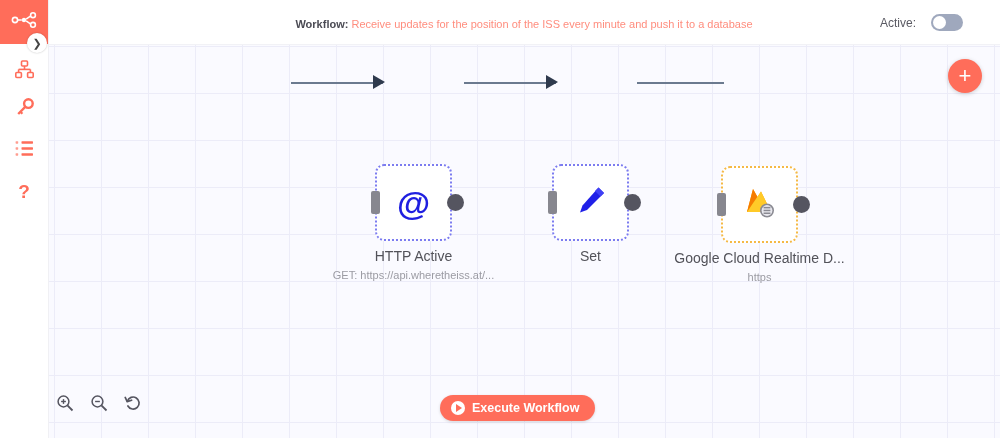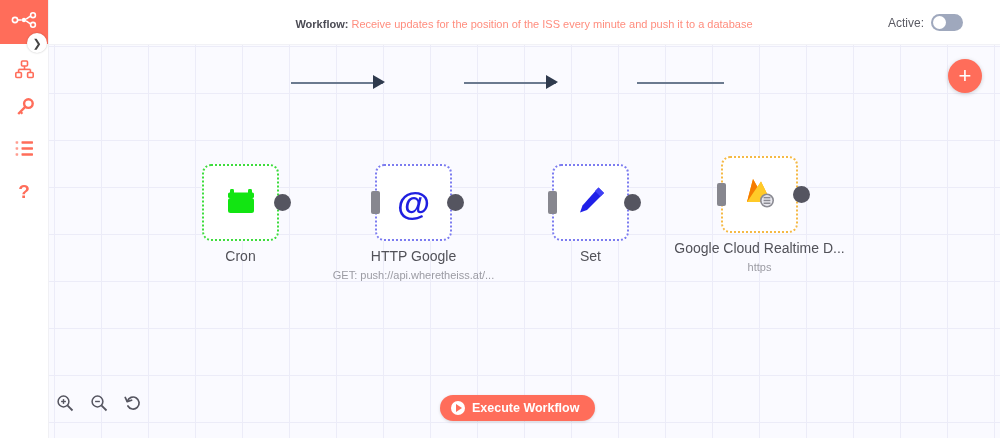--- a/index.html
+++ b/index.html
@@ -42,21 +42,21 @@
     border-bottom:1px solid #f2f2f6;
   }
   #workflow-title{
     position:absolute;left:50%;top:18px;transform:translateX(-50%);
     white-space:nowrap;font-size:11px;
   }
   #workflow-title .wf-label{color:#4b4b54;font-weight:600;}
   #workflow-title .wf-name{color:#ff8d7e;font-weight:400;}
   #active-block{
     position:absolute;right:37px;top:14px;
-    display:flex;align-items:center;gap:7px;
+    display:flex;align-items:center;gap:15px;
   }
   #active-label{font-size:12px;color:#5a5a63;}
   #active-toggle{
     width:32px;height:17px;border-radius:9px;background:#9fa8bd;
     position:relative;
   }
   #active-toggle .knob{
     position:absolute;left:2px;top:2px;width:13px;height:13px;
     border-radius:50%;background:#ffffff;
   }
@@ -107,21 +107,21 @@
   }
   .arrow{
     position:absolute;top:31px;width:0;height:0;
     border-top:7px solid transparent;border-bottom:7px solid transparent;
     border-left:12px solid #2f3a4d;
   }
   
   #node-cron{left:154px;top:120px;}
   #node-http{left:327px;top:120px;}
   #node-set{left:504px;top:120px;}
-  #node-firebase{left:673px;top:112px;text-decoration:underline;}
+  #node-firebase{left:673px;top:122px;text-decoration:underline;}
   #conn-1{left:243px;width:92px;}
   #arrow-1{left:325px;}
   #conn-2{left:416px;width:92px;}
   #arrow-2{left:498px;}
   #conn-3{left:589px;width:87px;}
   
   #zoom-toolbar{
     position:absolute;left:4px;bottom:20px;display:flex;gap:8px;
   }
   .zoom-btn{
@@ -228,43 +228,29 @@
   <div id="add-node-button">
     <span>+</span>
   </div>
 
   <div class="conn" id="conn-1"></div>
   <div class="arrow" id="arrow-1"></div>
   <div class="conn" id="conn-2"></div>
   <div class="arrow" id="arrow-2"></div>
   <div class="conn" id="conn-3"></div>
 
-  <div class="node" id="node-cron">
-    <div class="node-box" style="border-color:#3ddc3d;">
-      <span>
-        <svg width="36" height="36" viewBox="0 0 36 36">
-          <rect x="7" y="6" width="4" height="6" rx="1.4" fill="#12e512"></rect>
-          <rect x="25" y="6" width="4" height="6" rx="1.4" fill="#12e512"></rect>
-          <rect x="5" y="9.5" width="26" height="5.5" rx="1.5" fill="#12e512"></rect>
-          <rect x="5" y="15" width="26" height="15" rx="2.5" fill="#12e512"></rect>
-        </svg>
-      </span>
-    </div>
-    <div class="ep-out"></div>
-    <div class="node-label">Cron</div>
-  </div>
 
   <div class="node" id="node-http">
     <div class="node-box" style="border-color:#7c7cf0;">
       <span style="font-size:34px;font-weight:bold;color:#1f1fe0;line-height:1;">@</span>
     </div>
     <div class="ep-in"></div>
     <div class="ep-out"></div>
-    <div class="node-label">HTTP Google</div>
-    <div class="node-sublabel">GET: push://api.wheretheiss.at/...</div>
+    <div class="node-label">HTTP Active</div>
+    <div class="node-sublabel">GET: https://api.wheretheiss.at/...</div>
   </div>
 
   <div class="node" id="node-set">
     <div class="node-box" style="border-color:#7c7cf0;">
       <span>
         <svg width="34" height="34" viewBox="0 0 34 34">
           <path d="M24.5 3.5 L30 9 L13 26 L6 28.5 L8.5 21.5 Z" fill="#2020e8"></path>
           <path d="M24.5 3.5 L30 9 L26.5 12.5 L21 7 Z" fill="#4040f5"></path>
         </svg>
       </span>

